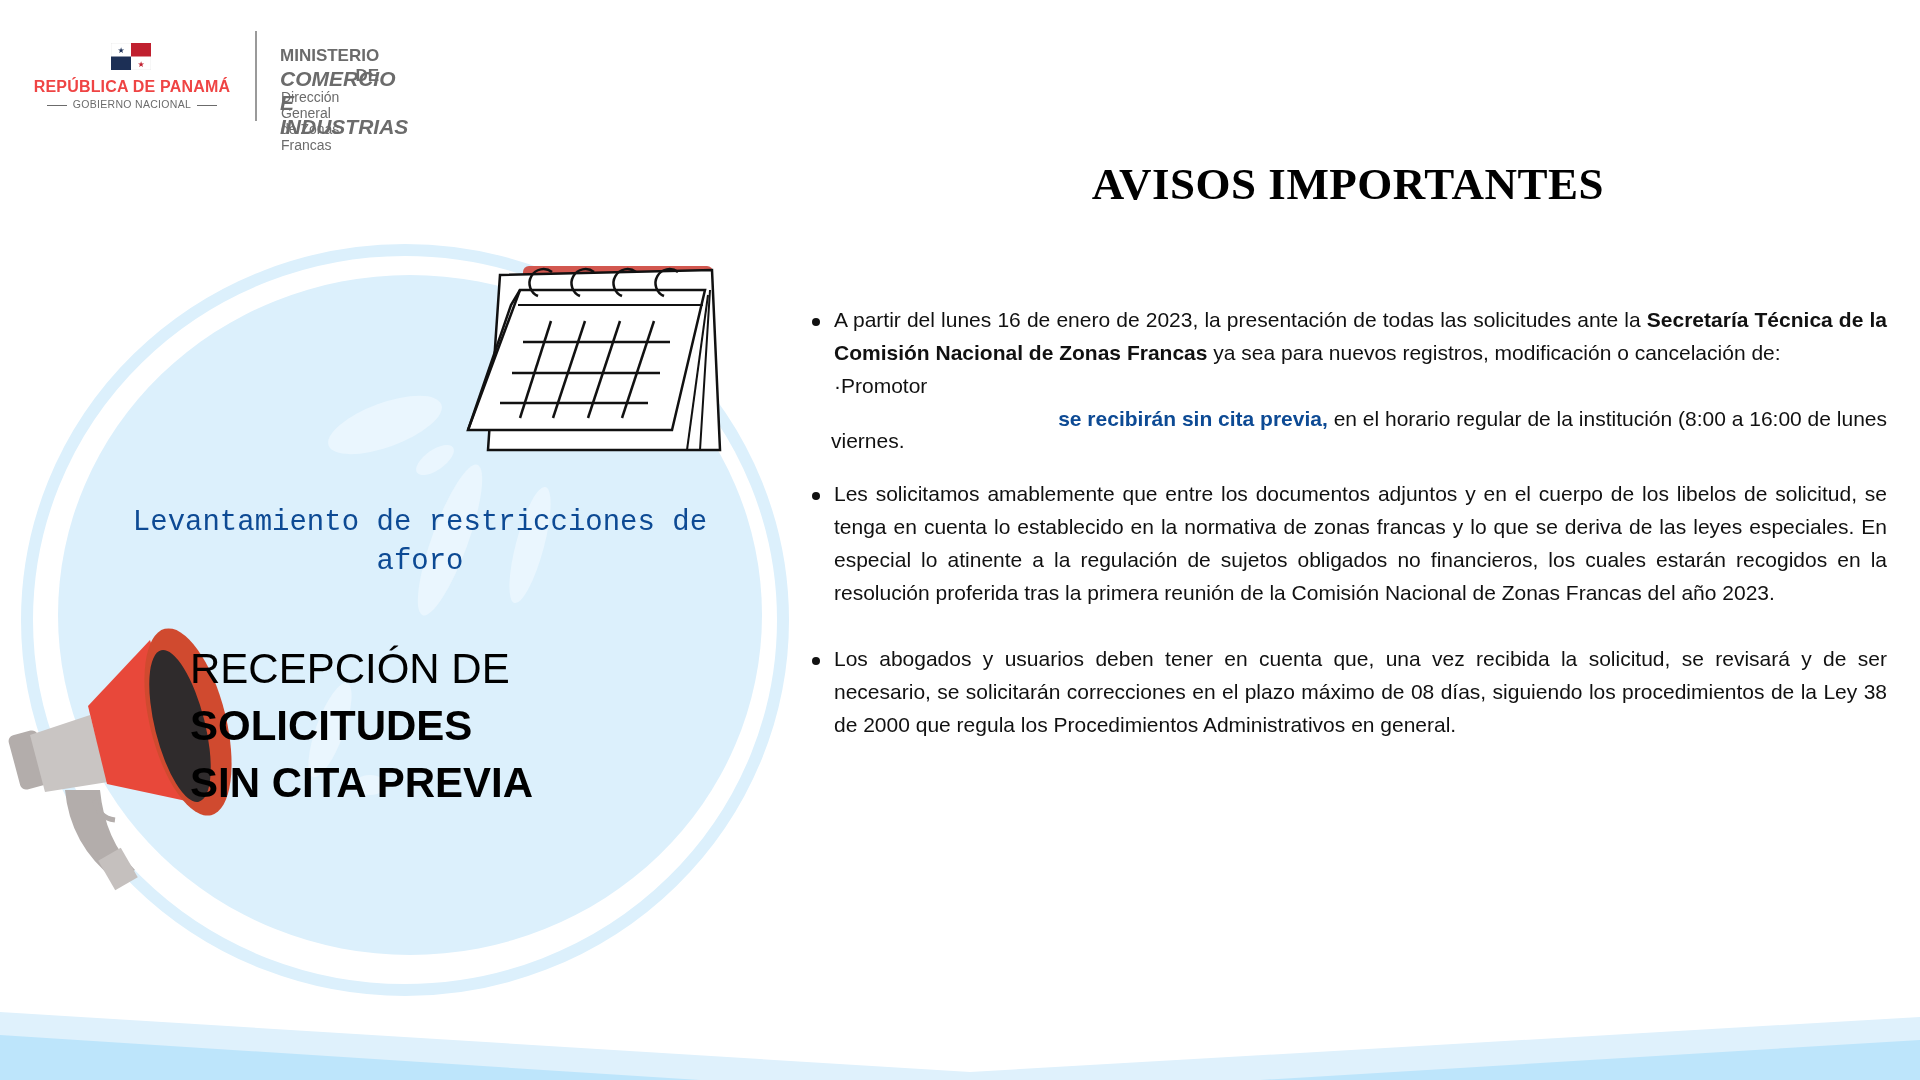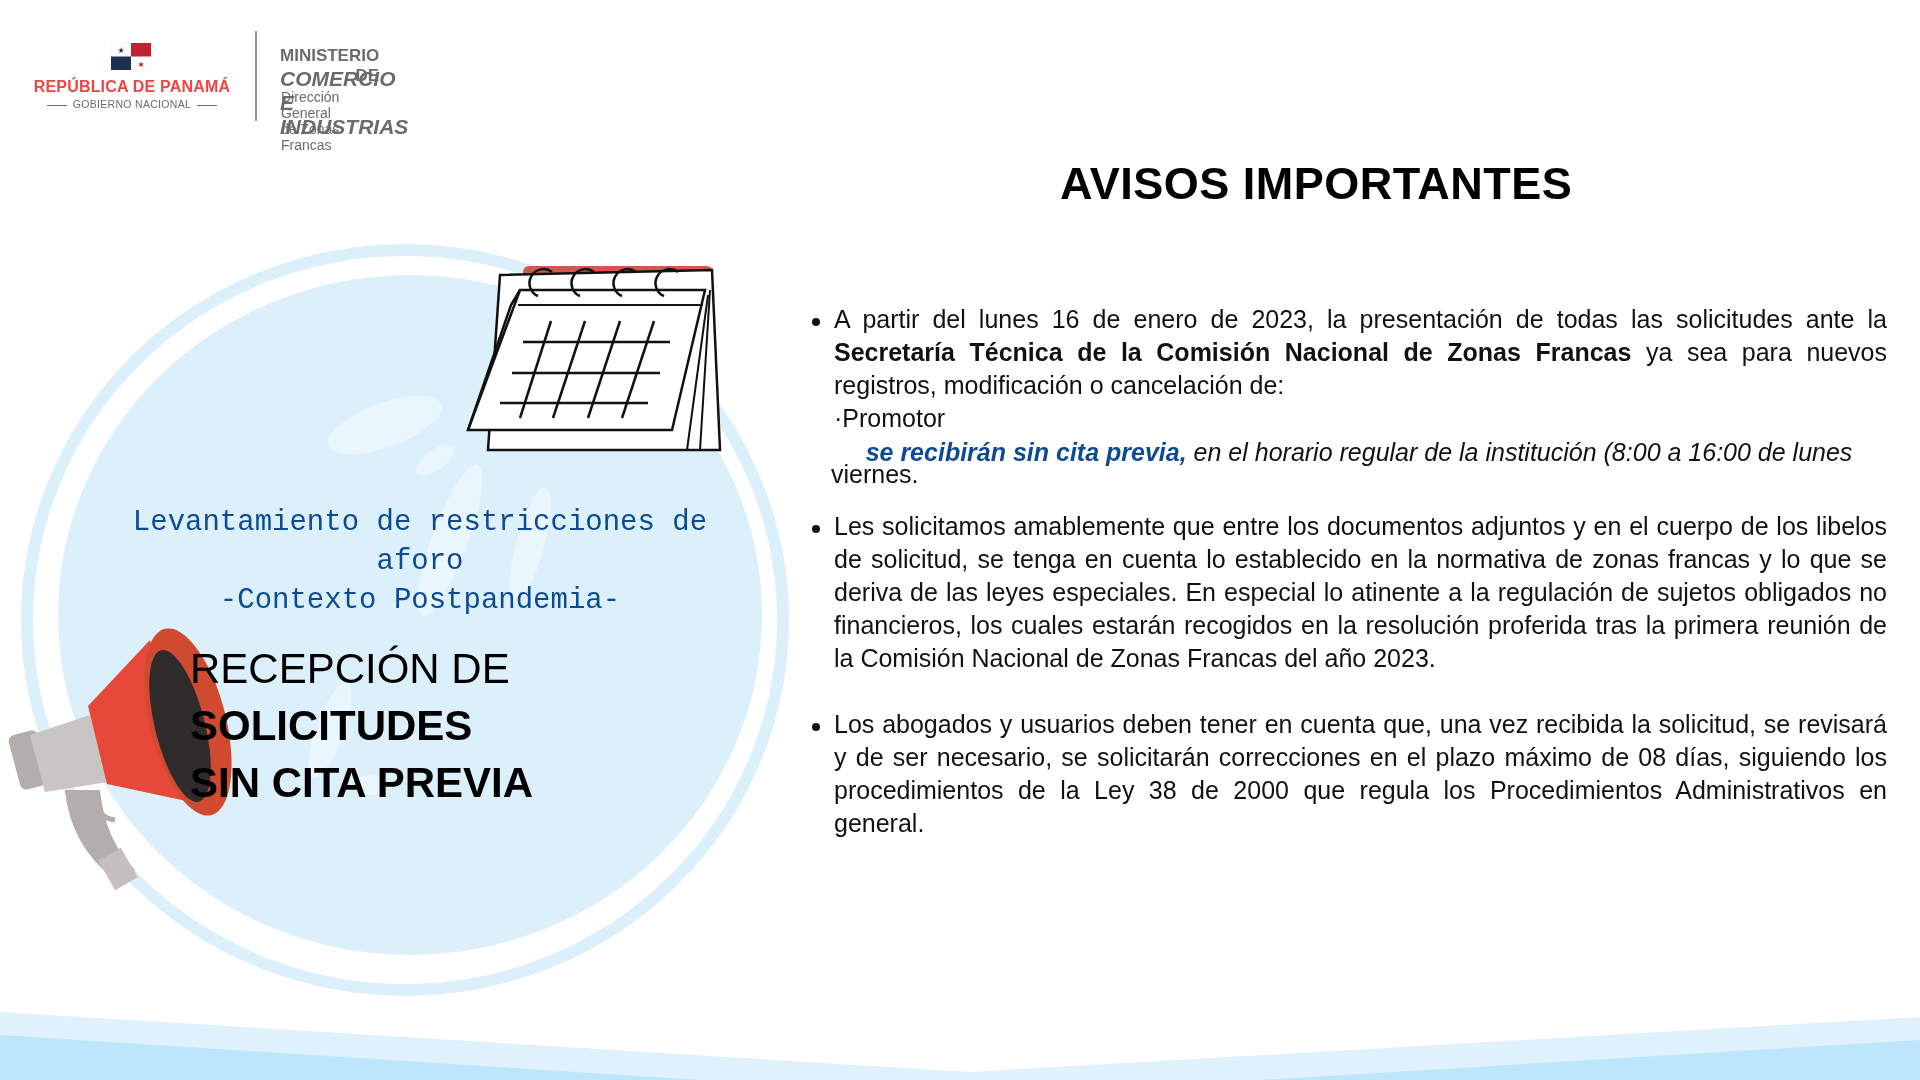--- a/index.html
+++ b/index.html
@@ -20,27 +20,27 @@
     .min3 { left: 281px; top: 89px; font-size: 14px; color: #6b6b6b; }
 
     
     .bubble { left: 0; top: 230px; width: 800px; height: 780px; }
     .subtitle { left: 100px; top: 503px; width: 640px; text-align: center; color: #0d4a94; font-size: 29px; line-height: 39px; font-family: Liberation Mono, monospace; }
     .headline { left: 190px; top: 640px; width: 480px; color: #000; font-size: 42px; line-height: 57px; }
     .headline .l1 { font-weight: normal; }
     .headline .l2, .headline .l3 { font-weight: bold; }
 
     
-    .main-title { left: 1060px; top: 158px; width: 600px; text-align: left; font-family: Liberation Sans, sans-serif; font-weight: bold; font-size: 45px; letter-spacing: 0.5px; color: #000; }
-    .notices { left: 812px; top: 303px; width: 1075px; font-size: 25px; color: #111; }
+    .main-title { left: 1004px; top: 158px; width: 600px; text-align: right; font-family: Liberation Serif, serif; font-weight: bold; font-size: 45px; letter-spacing: 0.5px; color: #000; }
+    .notices { left: 812px; top: 303px; width: 1075px; font-size: 21px; color: #111; }
     .notice { position: relative; padding-left: 22px; line-height: 33px; text-align: justify; }
     .notice .bullet { position: absolute; left: 0; top: 15px; width: 8px; height: 8px; border-radius: 50%; background: #111; }
     .notice b { font-weight: bold; }
     .notice .item { display: block; text-align: left; }
-    .notice .blue-line { display: block; margin-left: -3px; text-align: center; line-height: 26px; margin-top: 4px; font-style: italic; }
+    .notice .blue-line { display: block; margin-left: -3px; text-align: right; line-height: 26px; margin-top: 4px; }
     .notice .blue { color: #0d4a94; font-weight: bold; }
     .notice .tight { display: block; text-align: left; line-height: 18px; margin-left: -3px; }
     .n2 { margin-top: 27px; }
     .n3 { margin-top: 33px; }
 
     .waves { left: 0; top: 1000px; width: 1920px; height: 80px; }
   </style>
 </head>
 <body>
 
@@ -103,21 +103,20 @@
     <rect x="14" y="732" width="30" height="56" rx="6" fill="#b3adab" transform="rotate(-15 29 760)"></rect>
     <polygon points="30,735 90,715 108,782 45,792" fill="#c9c5c3"></polygon>
     <polygon points="88,706 150,640 205,805 107,784" fill="#e8483a"></polygon>
     <ellipse cx="188" cy="722" rx="38" ry="96" fill="#d04a2f" transform="rotate(-14 188 722)"></ellipse>
     <ellipse cx="180" cy="726" rx="25" ry="78" fill="#2f2b2c" transform="rotate(-14 180 726)"></ellipse>
   </g>
 </svg>
 
 <div class="abs subtitle">
   <div>Levantamiento de restricciones de aforo</div>
-  <div>-Contexto Postpandemia-</div>
 </div>
 
 <div class="abs headline">
   <div class="l1">RECEPCIÓN DE</div>
   <div class="l2">SOLICITUDES</div>
   <div class="l3">SIN CITA PREVIA</div>
 </div>
 
 <div class="abs main-title">AVISOS IMPORTANTES</div>
 

